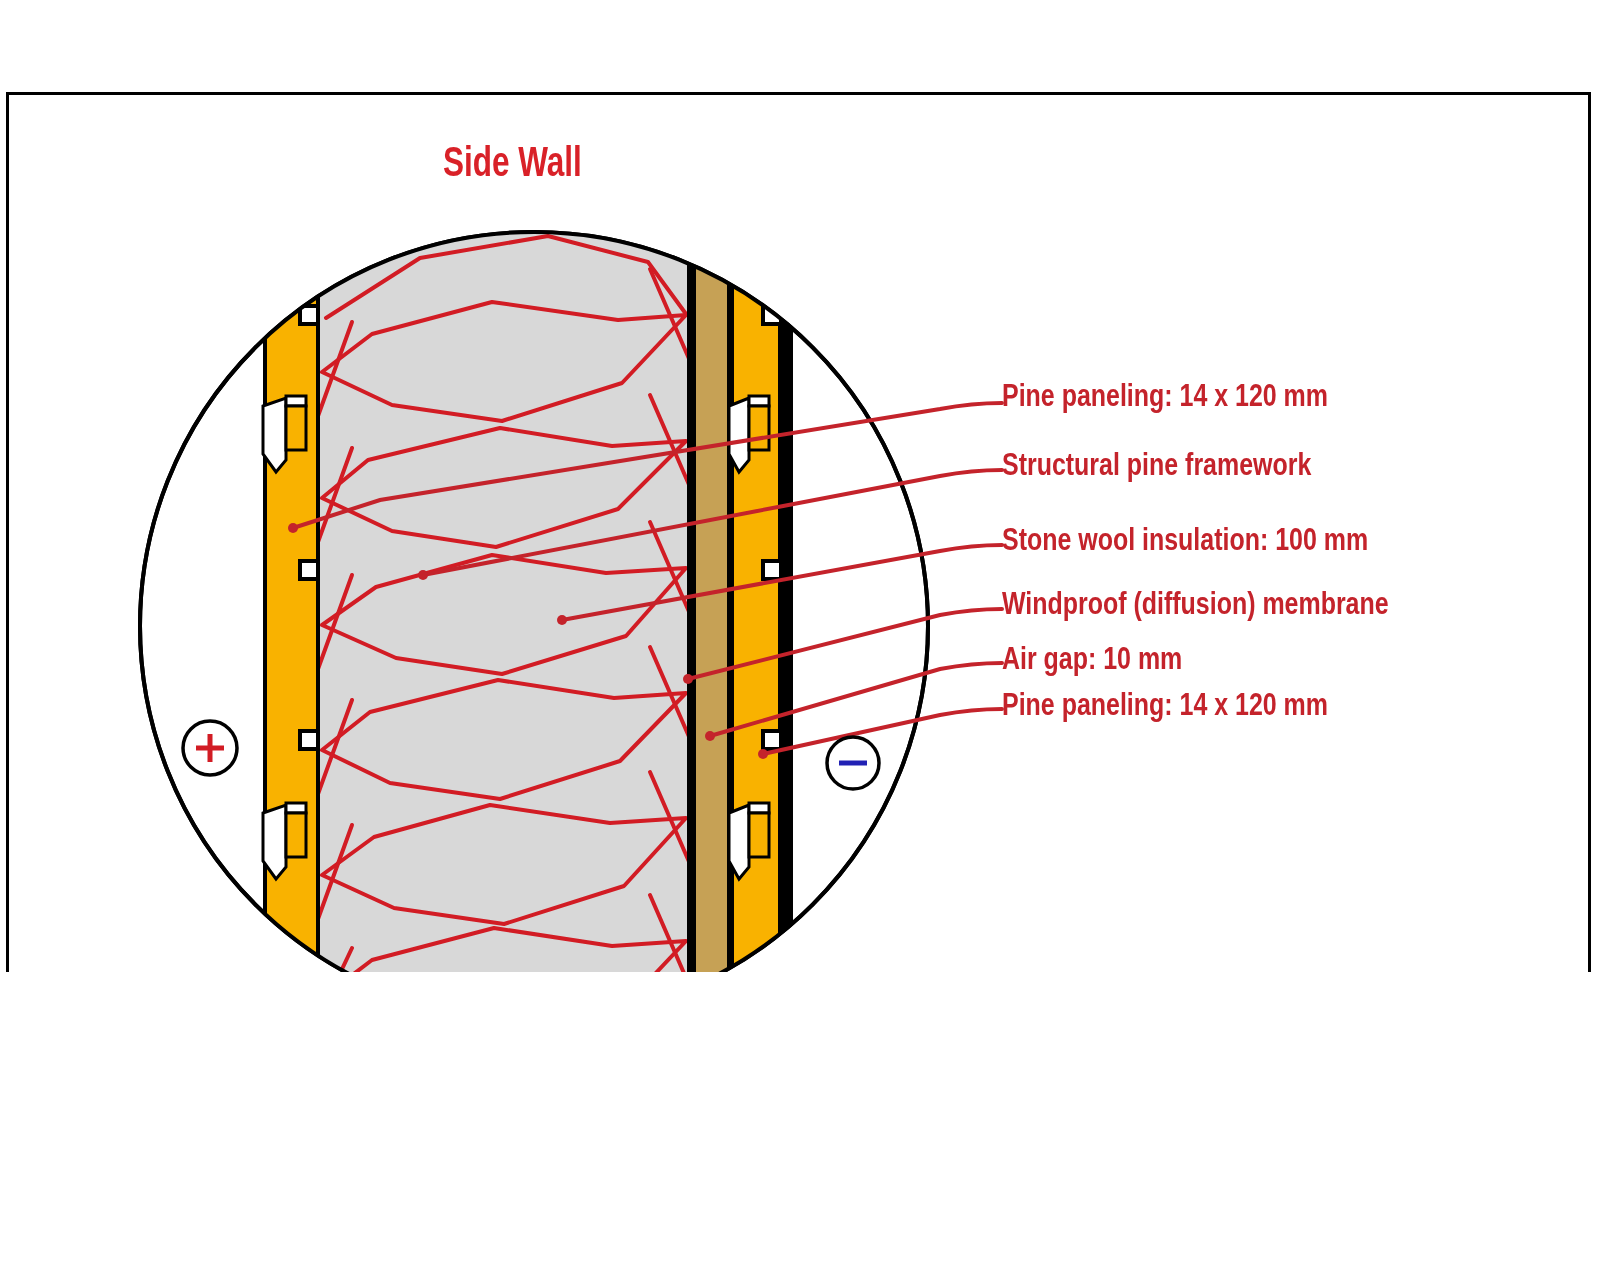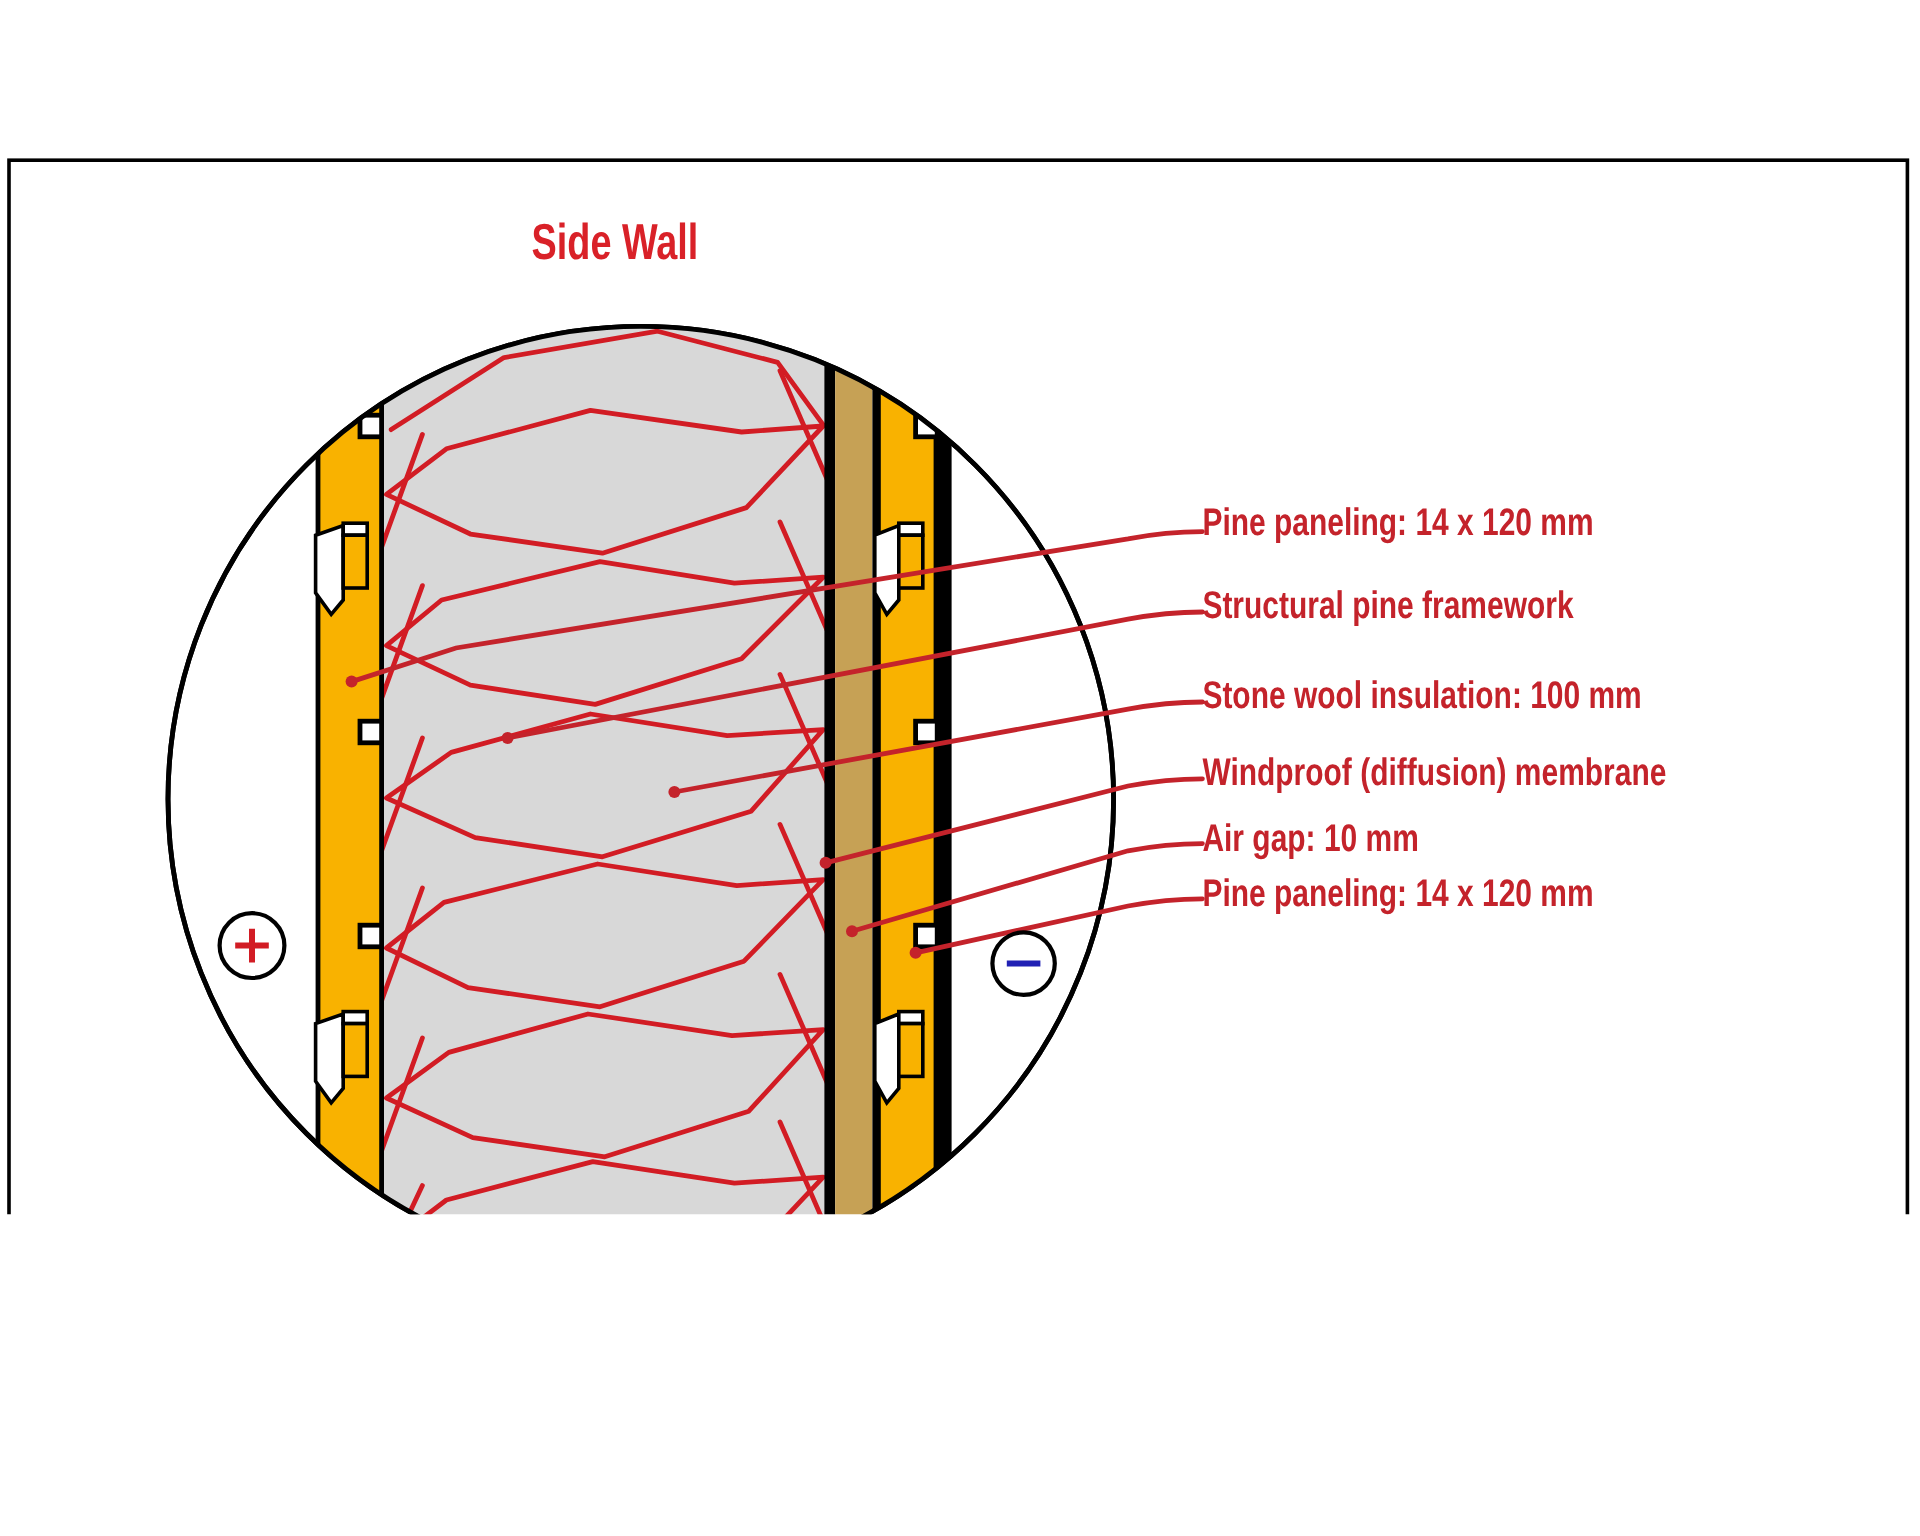--- a/index.html
+++ b/index.html
@@ -2,21 +2,20 @@
 <html><head>
 <meta charset="utf-8">
 <style>
   html,body{margin:0;padding:0;background:#ffffff;}
   #canvas{
     position:relative;
     width:1600px;height:972px;
     background:#ffffff;
     font-family:"Liberation Sans", sans-serif;
     overflow:hidden;
-    margin-top:40px;
   }
   #frame{
     position:absolute;
     left:6px;top:92px;
     width:1585px;height:1092px;
     border:3px solid #000000;
     box-sizing:border-box;
   }
   #diagram-svg{
     position:absolute;left:0;top:0;width:1600px;height:1280px;

